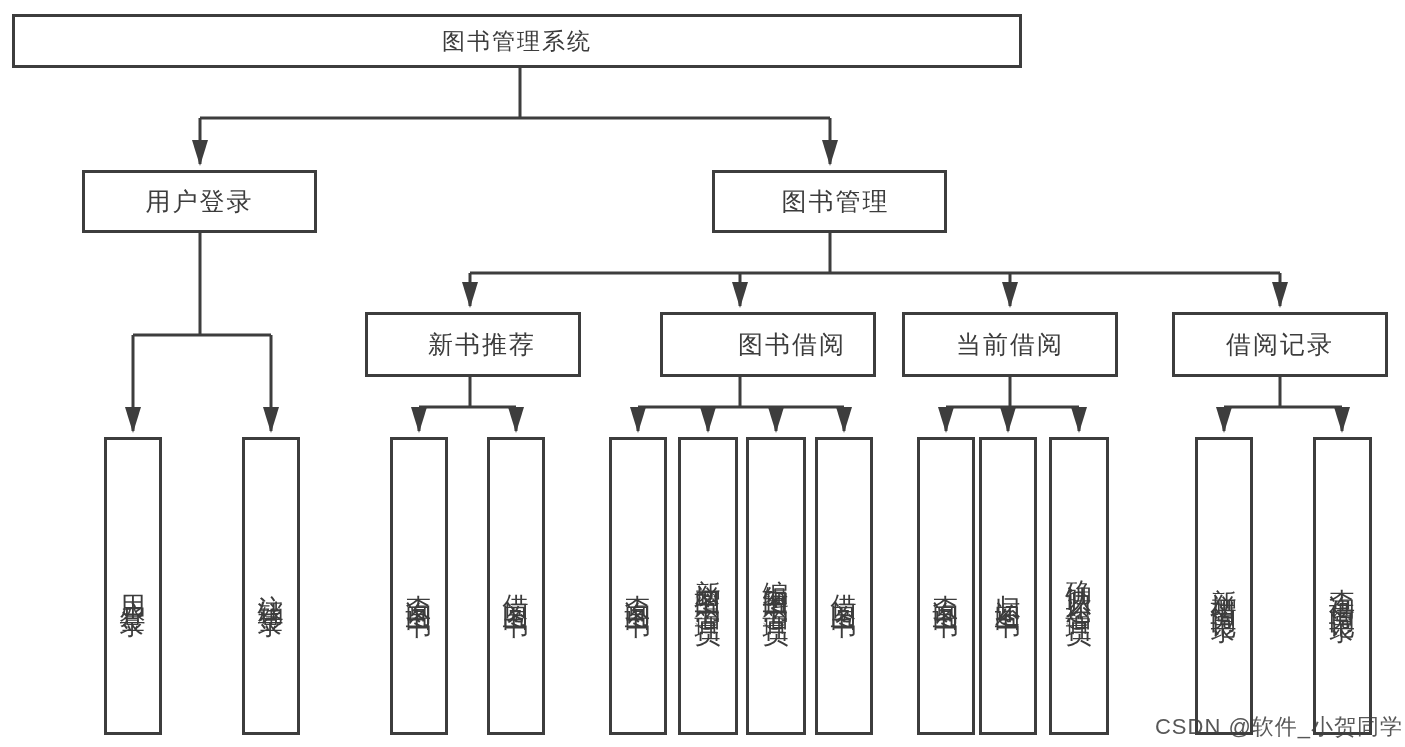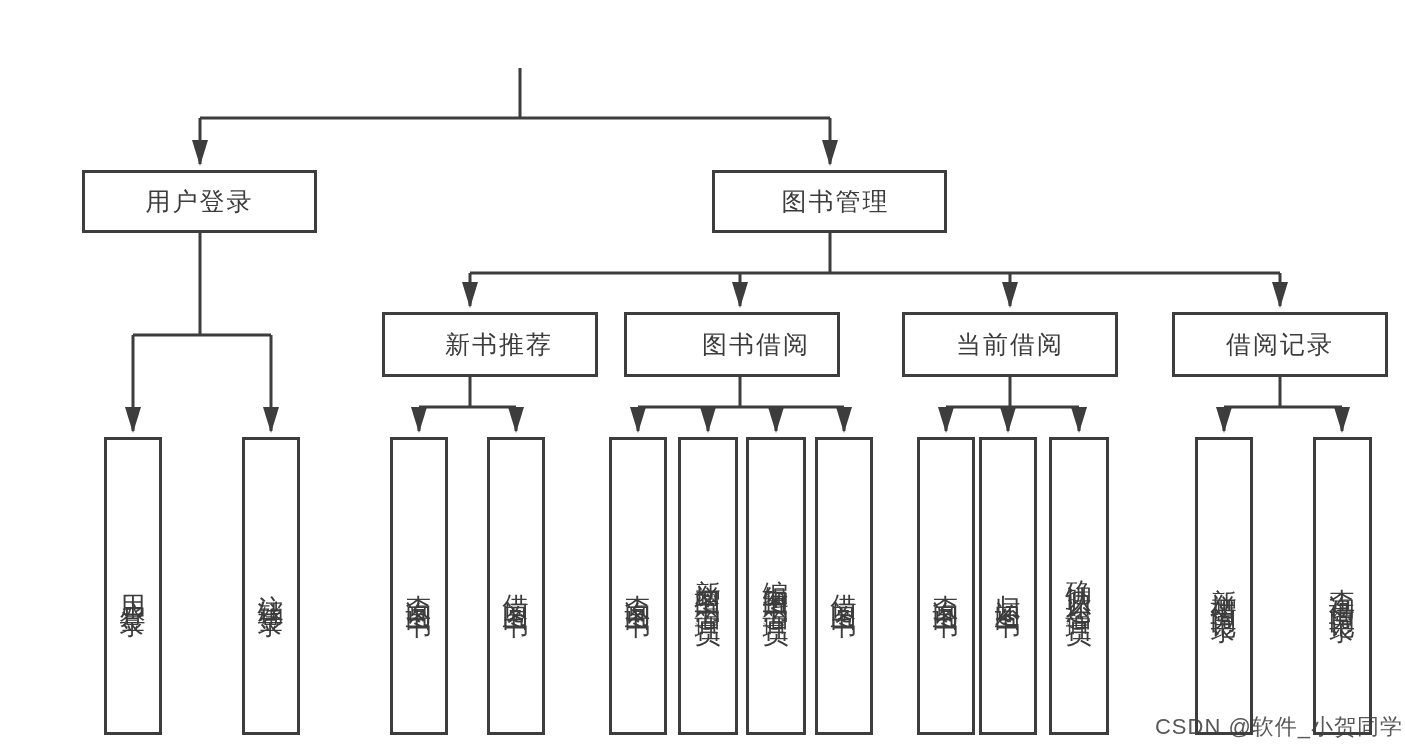--- a/index.html
+++ b/index.html
@@ -25,21 +25,21 @@
     display: flex;
     align-items: center;
     justify-content: center;
     text-align: center;
   }
   .root  { left: 12px;  top: 14px;  width: 1010px; height: 54px; font-size: 23px; letter-spacing: 2px; }
   .lvl1  { top: 170px; width: 235px; height: 63px; font-size: 25px; letter-spacing: 2px; }
   .l1-a  { left: 82px; }
   .l1-b  { left: 712px; padding-left: 12px; }
   .lvl2  { top: 312px; width: 216px; height: 65px; font-size: 25px; letter-spacing: 2px; border-width: 3.5px; }
-  .l2-0 { left: 382px; padding-left: 18px; } .l2-1 { left: 624px; padding-left: 48px; } .l2-2 { left: 902px; } .l2-3 { left: 1172px; }
+  .l2-0 { left: 365px; padding-left: 18px; } .l2-1 { left: 660px; padding-left: 48px; } .l2-2 { left: 902px; } .l2-3 { left: 1172px; }
   .leaf {
     top: 437px; width: 58px; height: 298px;
     border-width: 3.5px;
     writing-mode: vertical-rl;
     text-orientation: mixed;
     font-size: 26px;
     letter-spacing: 6px;
     line-height: 1;
   }
   .lf-0 { left: 104px; } .lf-1 { left: 242px; }
@@ -97,20 +97,21 @@
     <path d="M1010,377 L1010,407 M946,407 L1079,407"></path>
     <path d="M946,407 L946,431" marker-end="url(#arw)"></path>
     <path d="M1008,407 L1008,431" marker-end="url(#arw)"></path>
     <path d="M1079,407 L1079,431" marker-end="url(#arw)"></path>
 
     <path d="M1280,377 L1280,407 M1224,407 L1342,407"></path>
     <path d="M1224,407 L1224,431" marker-end="url(#arw)"></path>
     <path d="M1342,407 L1342,431" marker-end="url(#arw)"></path>
   </svg>
 
+  <div class="node root">图书管理系统</div>
 
   <div class="node lvl1 l1-a">用户登录</div>
   <div class="node lvl1 l1-b">图书管理</div>
 
   <div class="node lvl2 l2-0">新书推荐</div>
   <div class="node lvl2 l2-1">图书借阅</div>
   <div class="node lvl2 l2-3">借阅记录</div>
   <div class="node lvl2 l2-2">当前借阅</div>
 
   <div class="node leaf lf-0">用户登录</div>

